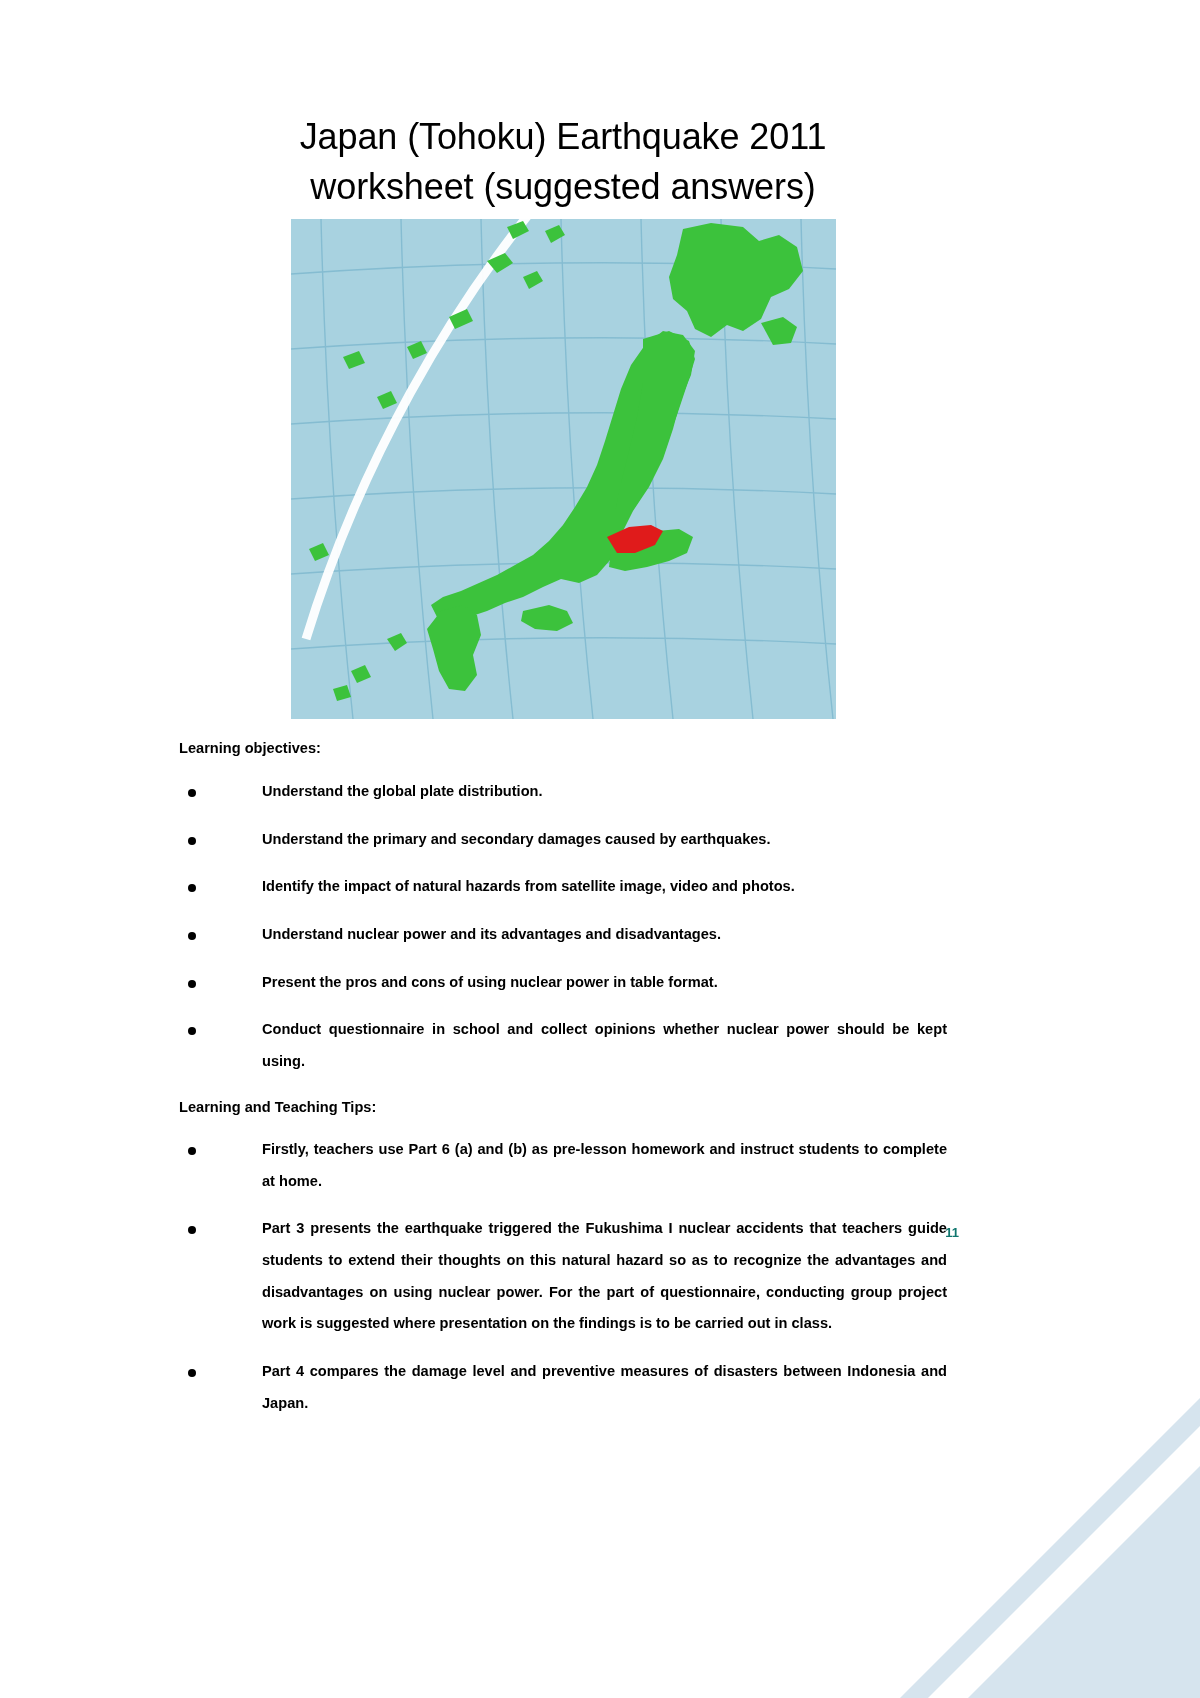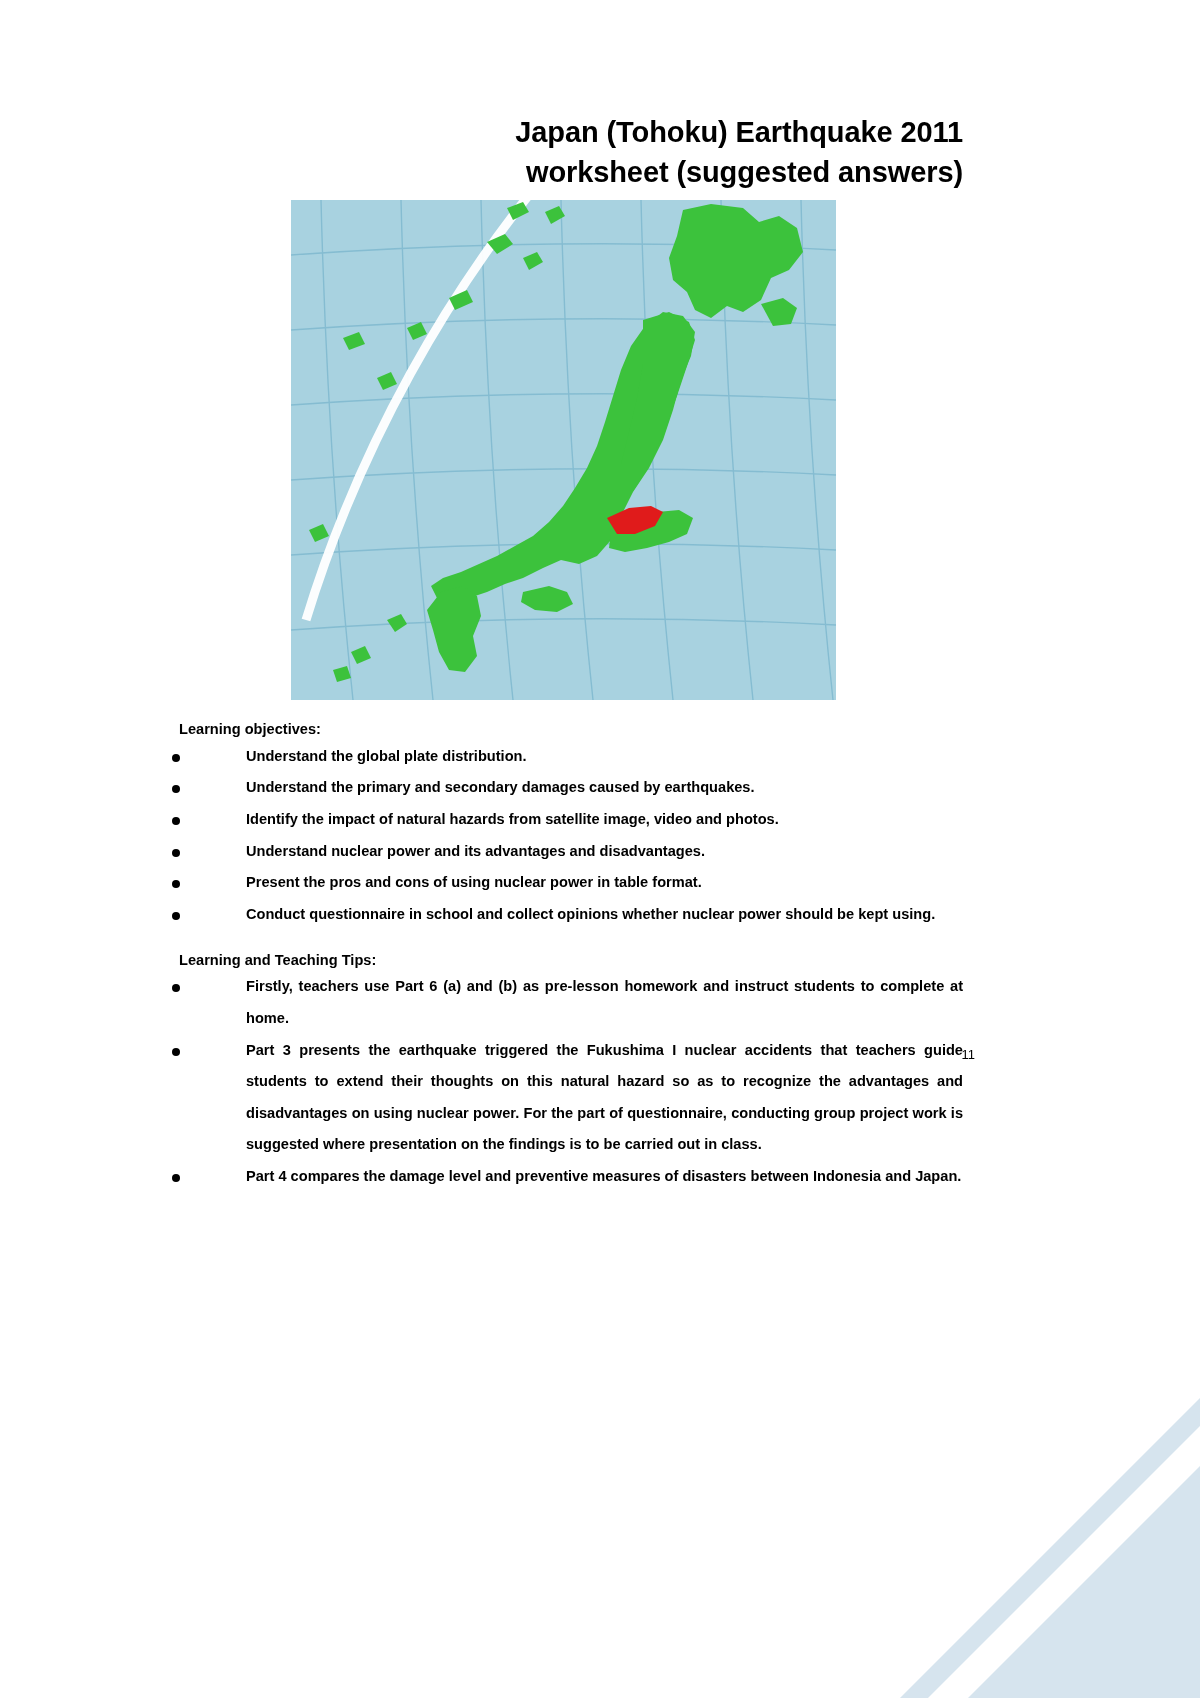--- a/index.html
+++ b/index.html
@@ -61,24 +61,24 @@
   }
 
   .content {
     position: absolute;
     left: 163px;
     top: 112px;
     width: 800px;
   }
 
   h1.doc-title {
-    font-size: 29px;
+    font-size: 36px;
     line-height: 1.38;
-    font-weight: bold;
-    text-align: right;
+    font-weight: normal;
+    text-align: center;
     margin: 0 0 8px 0;
     letter-spacing: -0.1px;
   }
 
   .map-wrap {
     width: 545px;
     margin: 8px auto 0 auto;
   }
   .map-img {
     display: block;
@@ -94,21 +94,21 @@
     line-height: 1.55;
   }
 
   ul.bullets {
     list-style: none;
     margin: 0;
     padding: 0;
   }
   ul.bullets li {
     position: relative;
-    margin: 0;
+    margin: 16px;
     padding: 0 0 0 83px;
     font-size: 14.6px;
     font-weight: bold;
     line-height: 2.17;
     text-align: justify;
     text-justify: inter-word;
   }
   ul.bullets li::before {
     content: "";
     position: absolute;
@@ -117,22 +117,22 @@
     width: 8px;
     height: 8px;
     background: #000;
     border-radius: 50%;
   }
 
   .pagemark {
     position: absolute;
     right: -12px;
     font-size: 13px;
-    font-weight: normal;
-    color: #000000;
+    font-weight: bold;
+    color: #0f766e;
   }
 </style>
 </head>
 <body>
 
 <div class="page">
 
   <div class="content">
 
     <h1 class="doc-title">

